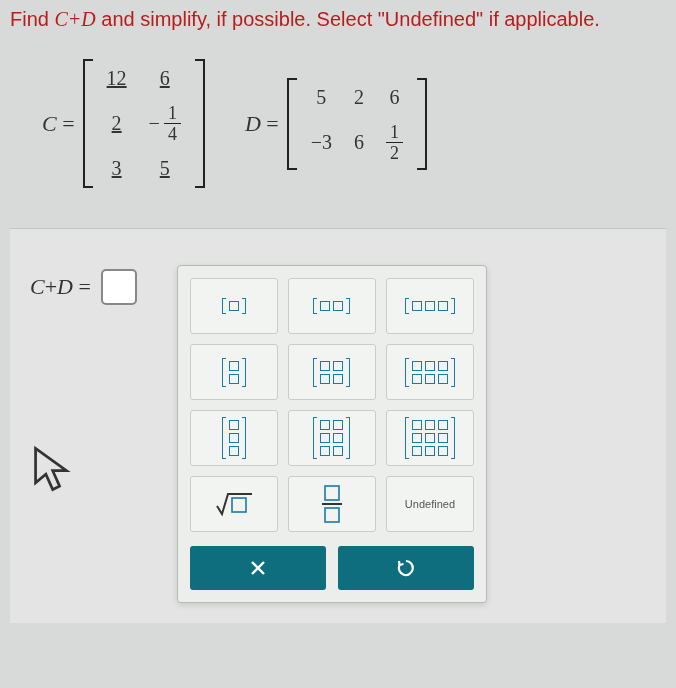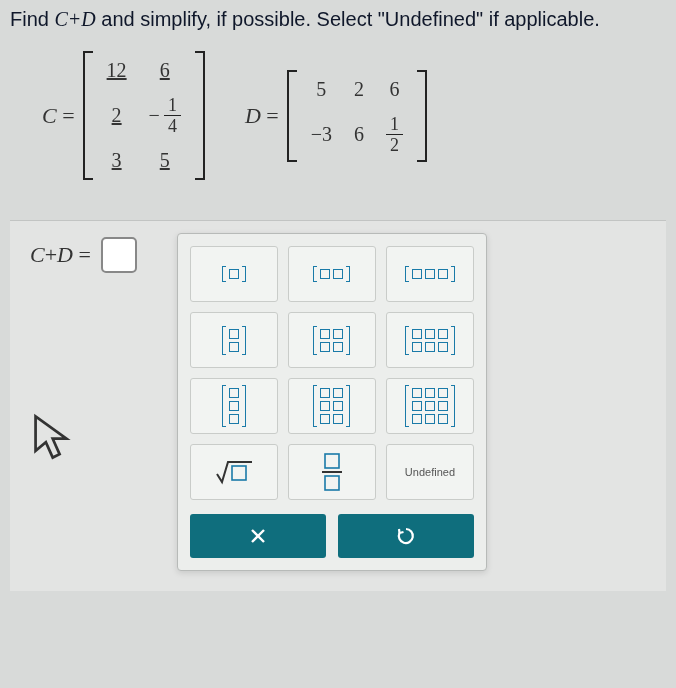--- a/index.html
+++ b/index.html
@@ -7,22 +7,22 @@
   width: 676px;
   height: 688px;
   background: #d8dad9;
   font-family: Georgia, 'Times New Roman', serif;
   color: #333;
   padding: 8px 10px;
   overflow: hidden;
 }
 .question {
   font-size: 20px;
-  color: #0f172a;
-  margin-bottom: 20px;
+  color: #b91c1c;
+  margin-bottom: 28px;
   font-family: Arial, sans-serif;
 }
 .question .mathvar { font-style: italic; font-family: Georgia, serif; }
 
 .matrices-row {
   display: flex;
   align-items: center;
   gap: 40px;
   padding-left: 32px;
   margin-bottom: 40px;
@@ -59,21 +59,21 @@
   font-size: 18px;
   vertical-align: middle;
 }
 .frac .num { border-bottom: 1.5px solid #222; padding: 0 4px 1px; }
 .frac .den { padding-top: 1px; }
 .negfrac { display: inline-flex; align-items: center; gap: 4px; }
 
 .answer-area {
   background: #e3e4e3;
   border-top: 1px solid #c2c4c3;
-  padding: 12px 20px 20px;
+  padding: 36px 20px 20px;
   display: flex;
   gap: 40px;
   align-items: flex-start;
 }
 .answer-left {
   display: flex;
   flex-direction: column;
   gap: 140px;
   padding-top: 4px;
 }

